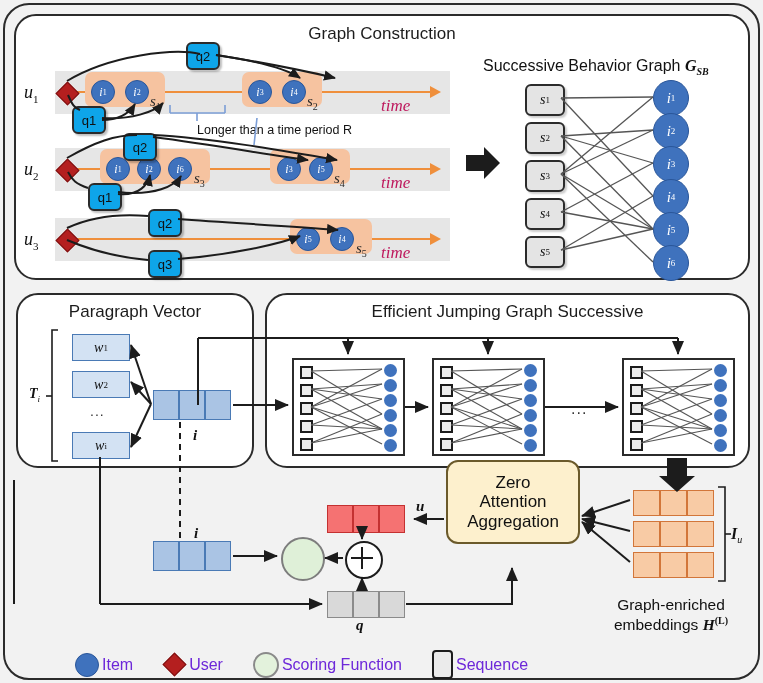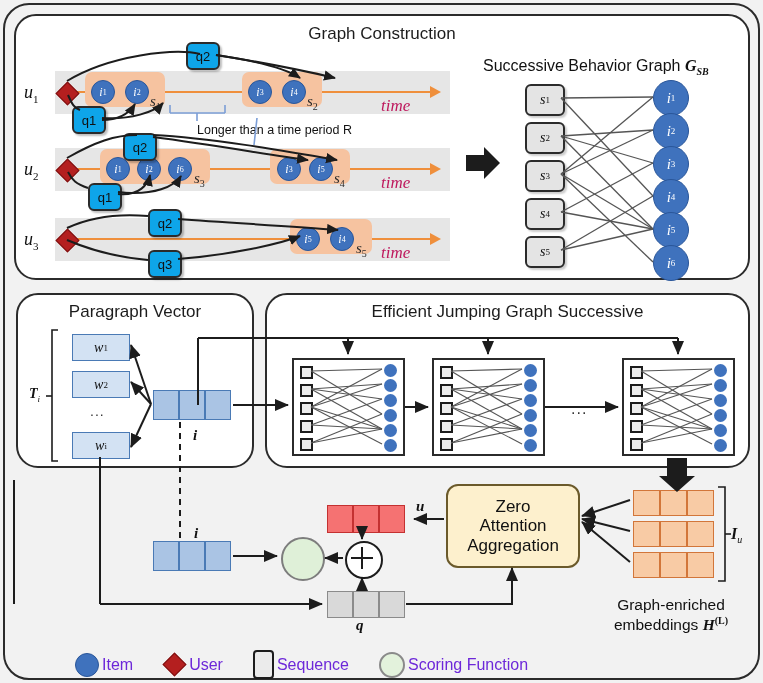--- a/index.html
+++ b/index.html
@@ -374,21 +374,21 @@
     <div class="sq" style="left:6px;top:60px;"></div>
     <div class="sq" style="left:6px;top:78px;"></div>
     <div class="ci" style="left:90px;top:4px;"></div>
     <div class="ci" style="left:90px;top:19px;"></div>
     <div class="ci" style="left:90px;top:34px;"></div>
     <div class="ci" style="left:90px;top:49px;"></div>
     <div class="ci" style="left:90px;top:64px;"></div>
     <div class="ci" style="left:90px;top:79px;"></div>
   </div>
 
-  <div class="zero-att" style="left:446px;top:484px;width:130px;height:80px;">
+  <div class="zero-att" style="left:446px;top:460px;width:130px;height:80px;">
     <span>Zero</span>
     <span>Attention</span>
     <span>Aggregation</span>
   </div>
 
   <div class="vec red" style="left:327px;top:505px;">
     <div class="cell" style="width:26px;height:28px;"></div>
     <div class="cell" style="width:26px;height:28px;"></div>
     <div class="cell" style="width:26px;height:28px;"></div>
   </div>
@@ -438,26 +438,26 @@
   <div class="legend" style="left:75px;top:650px;">
     <div class="legend-item">
       <div class="lg-circle"></div>
       <div class="legend-label">Item</div>
     </div>
     <div class="legend-item">
       <div class="lg-diamond"></div>
       <div class="legend-label">User</div>
     </div>
     <div class="legend-item">
+      <div class="lg-green"></div>
+      <div class="legend-label">Scoring Function</div>
+    </div>
+    <div class="legend-item">
       <div class="lg-square"></div>
       <div class="legend-label">Sequence</div>
-    </div>
-    <div class="legend-item">
-      <div class="lg-green"></div>
-      <div class="legend-label">Scoring Function</div>
     </div>
   </div>
 
   <svg class="ovl" viewBox="0 0 763 683">
     <defs>
       <marker id="ah" markerWidth="8" markerHeight="8" refX="6.5" refY="3" orient="auto">
         <path d="M0,0 L7,3 L0,6 z" fill="#1c1c1c"></path>
       </marker>
       <marker id="ahs" markerWidth="7" markerHeight="7" refX="5.5" refY="2.6" orient="auto">
         <path d="M0,0 L6,2.6 L0,5.2 z" fill="#1c1c1c"></path>

